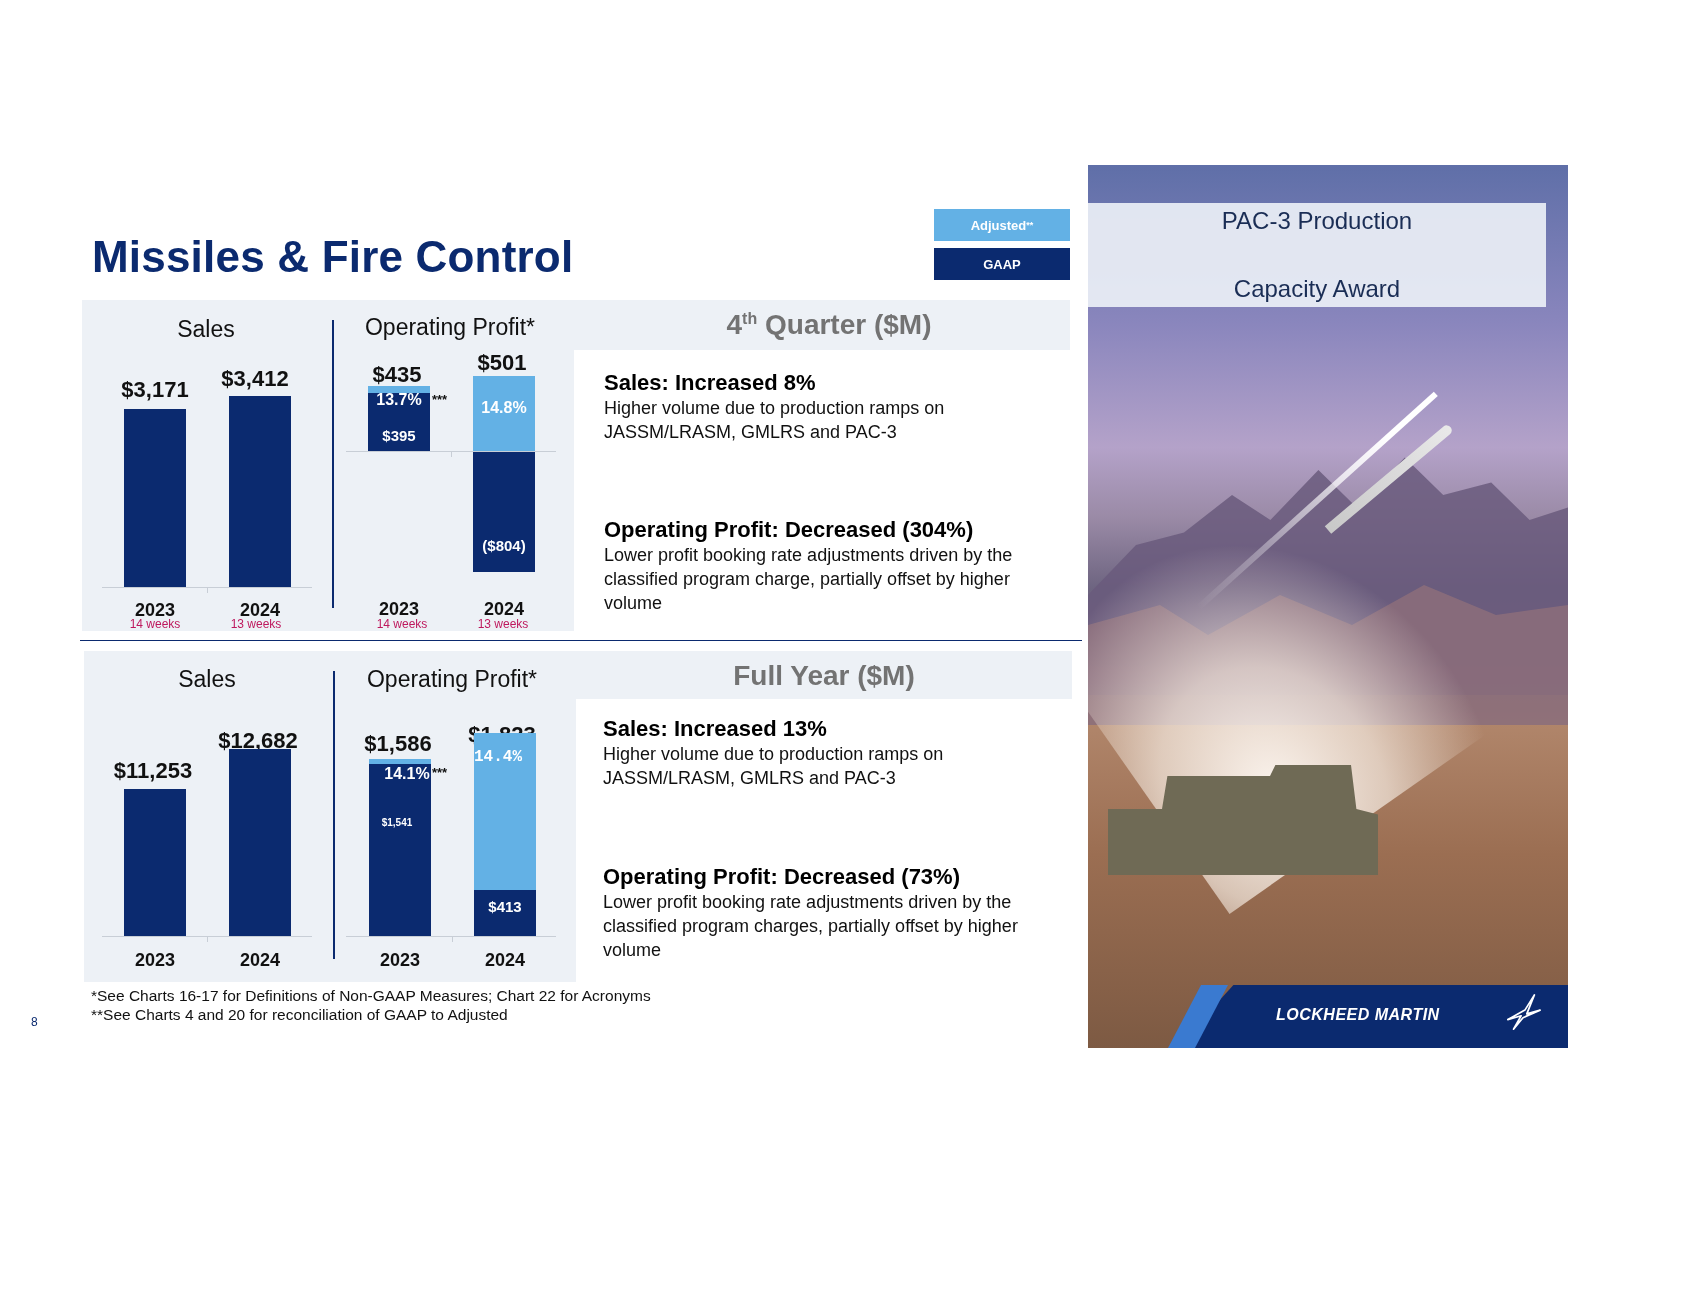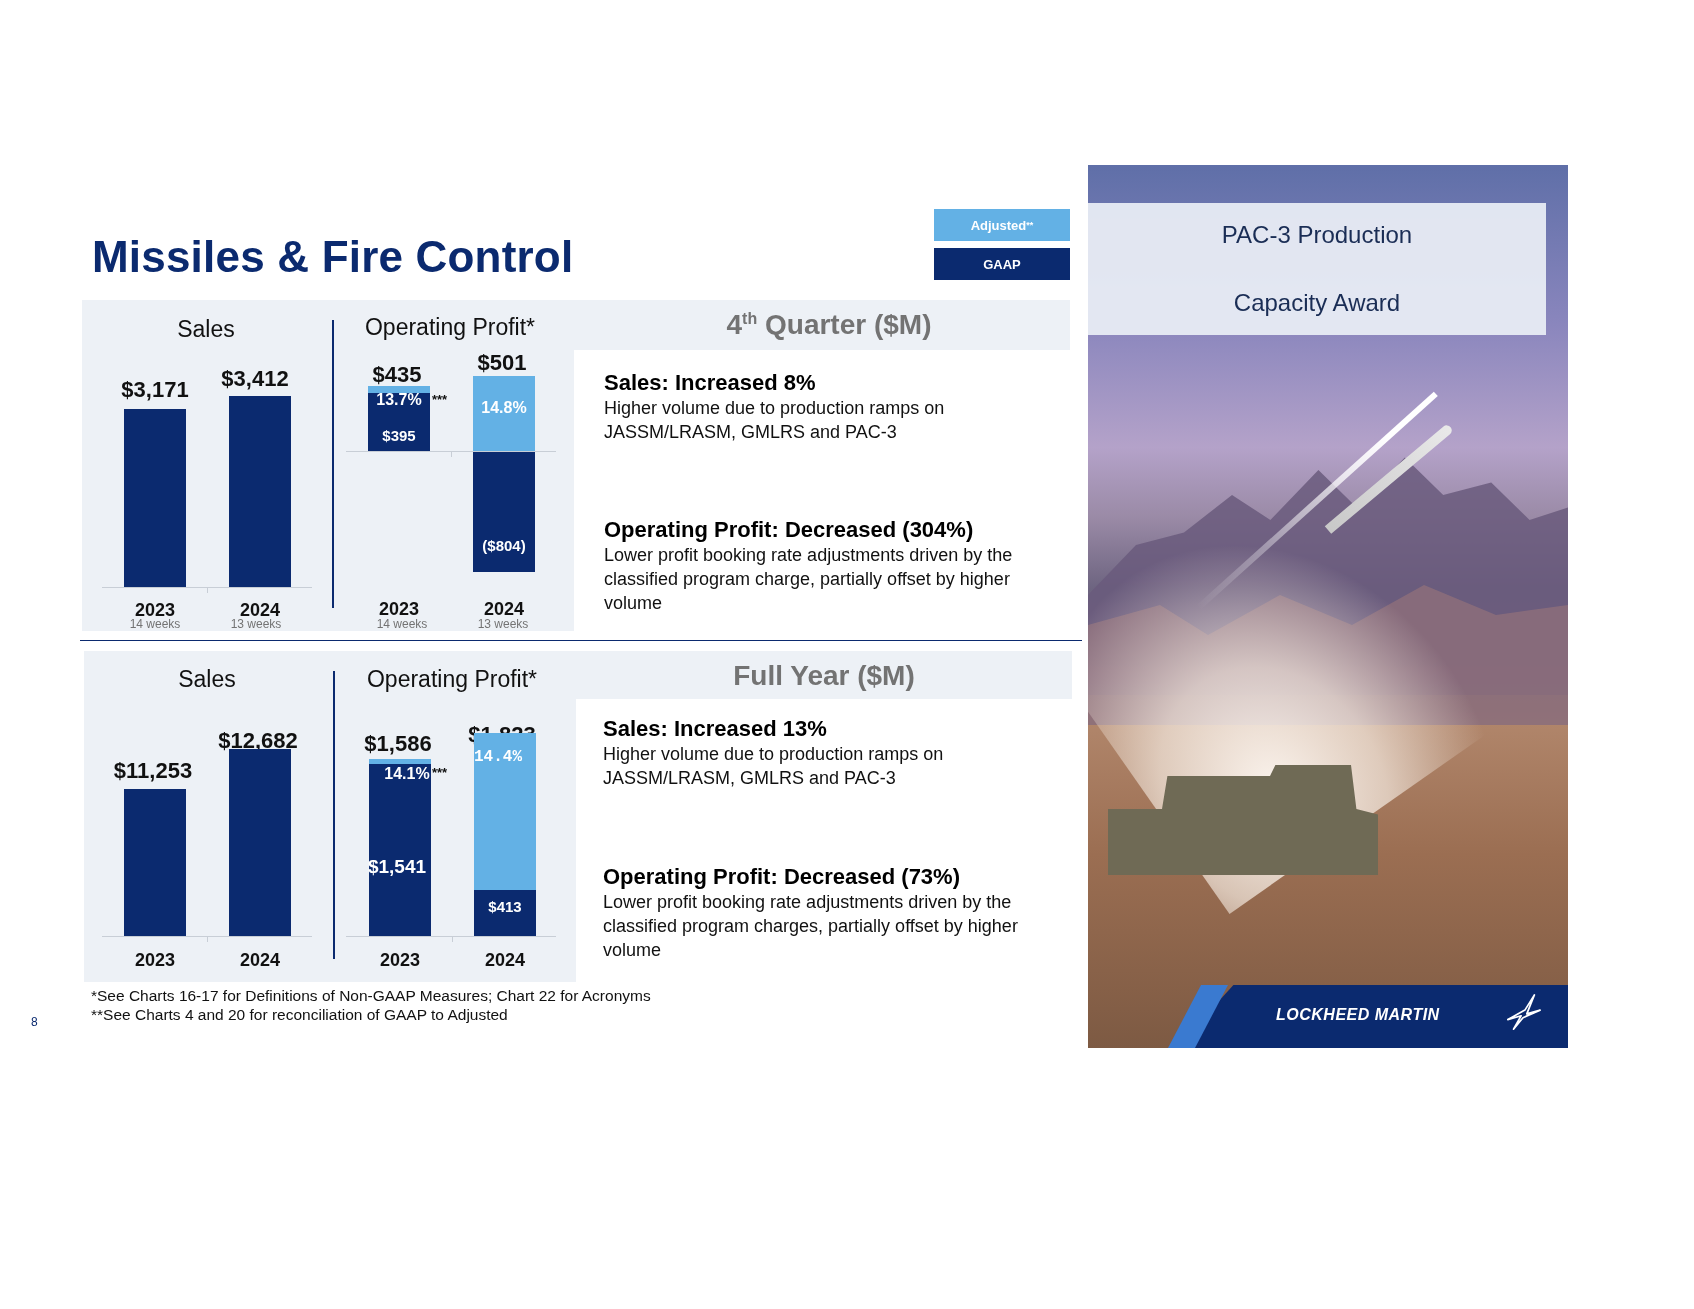--- a/index.html
+++ b/index.html
@@ -31,21 +31,21 @@
   .tick { width: 1px; height: 6px; background: #c8ced6; }
 
   .bar { background: #0b2a6f; }
   .bar-light { background: #63b1e5; }
 
   .val-label { font-size: 22px; font-weight: bold; color: #111; white-space: nowrap; text-align: center; }
   .inbar-label { font-size: 16px; font-weight: bold; color: #fff; white-space: nowrap; text-align: center; }
   .star-note { font-size: 13px; font-weight: bold; color: #111; }
 
   .year-label { font-size: 18px; font-weight: bold; color: #111; text-align: center; white-space: nowrap; }
-  .weeks-label { font-size: 12px; color: #737373; text-align: center; white-space: nowrap; }
+  .weeks-label { font-size: 12px; color: #be185d; text-align: center; white-space: nowrap; }
 
   .commentary-head { font-size: 22px; font-weight: bold; color: #000; white-space: nowrap; }
   .commentary-body { font-size: 18px; color: #111; line-height: 24px; }
 
   .footnotes { left: 91px; top: 987px; font-size: 15.5px; color: #111; line-height: 18.5px; white-space: nowrap; }
   .page-num { left: 31px; top: 1015px; font-size: 12px; color: #0b2a6f; }
 
   .photo { left: 1088px; top: 165px; width: 480px; height: 883px; overflow: hidden;
     background: linear-gradient(180deg, #5f6fa8 0%, #8a86bd 18%, #b4a2c9 32%, #9a8aa6 40%, #6d6480 48%, #7a6a7d 56%, #9c7d6f 66%, #b38a6c 76%, #8c6e55 86%, #6e5a46 100%); }
   .mountain1 { position: absolute; left: 0; top: 280px; width: 480px; height: 250px;
@@ -53,21 +53,21 @@
   .mountain2 { position: absolute; left: 0; top: 380px; width: 480px; height: 200px;
     background: #8e6f7a; clip-path: polygon(0 40%, 15% 30%, 25% 45%, 40% 25%, 55% 40%, 70% 20%, 85% 35%, 100% 30%, 100% 100%, 0 100%); opacity: 0.8; }
   .ground { position: absolute; left: 0; top: 560px; width: 480px; height: 323px;
     background: linear-gradient(180deg, #b0856a 0%, #9b6e52 40%, #7d5a43 100%); }
   .smoke { position: absolute; left: 0; top: 300px; width: 360px; height: 380px;
     background: radial-gradient(ellipse at 30% 80%, rgba(255,250,245,0.95) 0%, rgba(245,235,225,0.7) 30%, rgba(230,210,200,0) 60%); transform: rotate(-35deg); }
   .missile-trail { position: absolute; left: 110px; top: 210px; width: 320px; height: 6px; background: linear-gradient(90deg, rgba(255,255,255,0), #fff 80%, #fff); transform: rotate(-42deg); transform-origin: left center; top: 440px; }
   .missile { position: absolute; left: 240px; top: 230px; width: 160px; height: 10px; background: linear-gradient(90deg, #c8c8c8, #e9e9e9); border-radius: 0 8px 8px 0; transform: rotate(-40deg); transform-origin: left center; top: 360px; }
   .launcher { position: absolute; left: 20px; top: 600px; width: 270px; height: 110px; background: #6f6a55; clip-path: polygon(0 40%, 20% 40%, 22% 10%, 60% 10%, 62% 0, 90% 0, 92% 40%, 100% 45%, 100% 100%, 0 100%); }
 
-  .caption-box { left: 1088px; top: 203px; width: 458px; height: 132px; background: rgba(232,236,244,0.95); display: flex; flex-direction: column; align-items: center; justify-content: center; gap: 36px; }
+  .caption-box { left: 1088px; top: 203px; width: 458px; height: 104px; background: rgba(232,236,244,0.95); display: flex; flex-direction: column; align-items: center; justify-content: center; gap: 36px; }
   .caption-text { font-size: 24px; color: #1a2d55; text-align: center; line-height: 32px; }
 
   .lm-band { left: 1160px; top: 985px; width: 408px; height: 63px; background: #0b2a6f;
     clip-path: polygon(18% 0, 100% 0, 100% 100%, 4% 100%); }
   .lm-stripe { left: 1168px; top: 985px; width: 60px; height: 63px; background: #3a7ad0;
     clip-path: polygon(55% 0, 100% 0, 45% 100%, 0 100%); }
   .lm-logo { left: 1276px; top: 1006px; font-size: 16px; font-weight: bold; font-style: italic; color: #fff; letter-spacing: 0.5px; white-space: nowrap; }
   .lm-star { left: 1504px; top: 993px; width: 38px; height: 38px; }
 </style>
 </head>
@@ -143,21 +143,21 @@
 
 <div class="abs vdivider" style="left:333px; top:671px; height:288px;"></div>
 
 <div class="abs chart-title" style="left:352px; top:666px; width:200px;">Operating Profit*</div>
 <div class="abs val-label" style="left:343px; top:731px; width:110px;">$1,586</div>
 <div class="abs val-label" style="left:447px; top:708px; width:110px;margin-top:14px;">$1,823</div>
 <div class="abs bar-light" style="left:369px; top:759px; width:62px; height:5px;"></div>
 <div class="abs bar" style="left:369px; top:764px; width:62px; height:172px;"></div>
 <div class="abs inbar-label" style="left:369px; top:765px; width:76px;">14.1%</div>
 <div class="abs star-note" style="left:432px; top:765px;">***</div>
-<div class="abs inbar-label" style="left:364px; top:856px; width:66px; font-size:19px;">$1,541</div>
+<div class="abs inbar-label" style="left:364px; top:817px; width:66px; font-size:10px;">$1,541</div>
 <div class="abs bar-light" style="left:474px; top:733px; width:62px; height:157px;"></div>
 <div class="abs inbar-label" style="left:474px; top:748px; width:41px;font-family:Liberation Mono, monospace;">14.4%</div>
 <div class="abs bar" style="left:474px; top:890px; width:62px; height:46px;"></div>
 <div class="abs inbar-label" style="left:474px; top:898px; width:62px; font-size:15px;">$413</div>
 <div class="abs axis-line" style="left:346px; top:936px; width:210px;"></div>
 <div class="abs tick" style="left:452px; top:936px;"></div>
 <div class="abs year-label" style="left:360px; top:950px; width:80px;">2023</div>
 <div class="abs year-label" style="left:465px; top:950px; width:80px;">2024</div>
 
 <div class="abs commentary-head" style="left:603px; top:716px;">Sales: Increased 13%</div>

